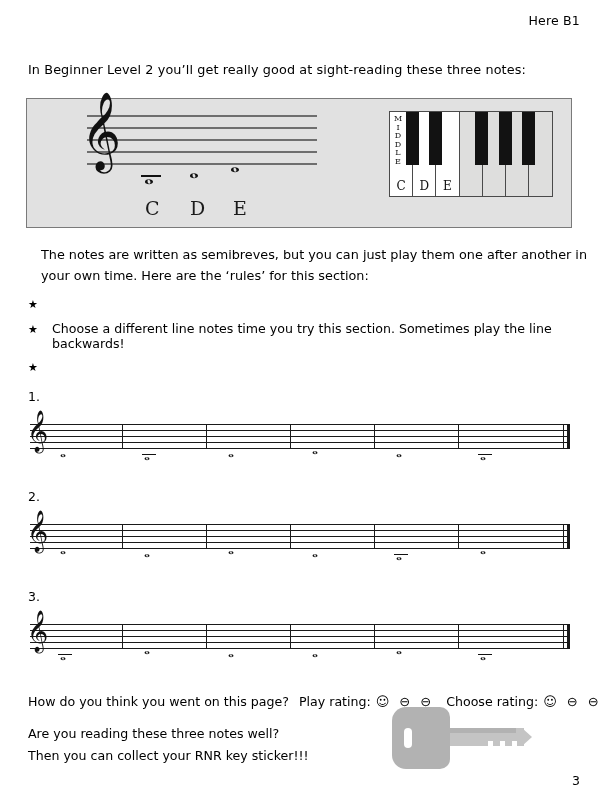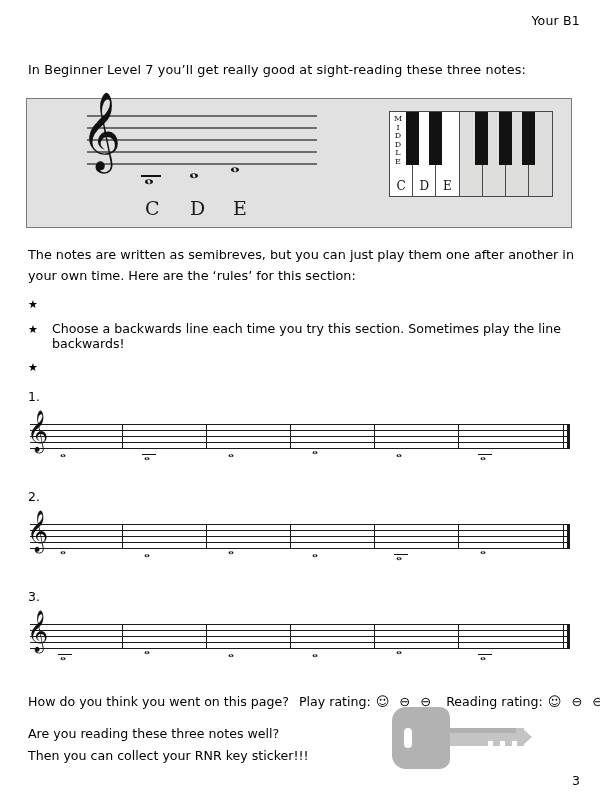--- a/index.html
+++ b/index.html
@@ -344,22 +344,22 @@
     top: 34px;
     width: 5px;
     height: 5px;
   }
 </style>
 </head>
 <body>
 
 <div class="page">
 
-  <div class="level-badge">Your B1</div>
-  <div class="intro-line">In Beginner Level 7 you’ll get really good at sight-reading these three notes:</div>
+  <div class="level-badge">Here B1</div>
+  <div class="intro-line">In Beginner Level 2 you’ll get really good at sight-reading these three notes:</div>
 
   <div class="demo-panel">
 
     <div class="demo-staff">
       <div class="sline l0"></div>
       <div class="sline l1"></div>
       <div class="sline l2"></div>
       <div class="sline l3"></div>
       <div class="sline l4"></div>
       <div class="clef-demo">𝄞</div>
@@ -401,29 +401,29 @@
         <span>M</span>
         <span>I</span>
         <span>D</span>
         <span>D</span>
         <span>L</span>
         <span>E</span>
       </div>
     </div>
   </div>
 
-  <div class="para" style="top:244px;">The notes are written as semibreves, but you can just play them one after another in your own time. Here are the ‘rules’ for this section:</div>
+  <div class="para" style="top:244px;margin-left:13px;">The notes are written as semibreves, but you can just play them one after another in your own time. Here are the ‘rules’ for this section:</div>
 
   <div class="rules-list" style="top:298px;">
     <div class="rule-row">
       <span class="rule-star">★</span>
     </div>
     <div class="rule-row">
       <span class="rule-star">★</span>
-      <span>Choose a backwards line each time you try this section. Sometimes play the line backwards!</span>
+      <span>Choose a different line notes time you try this section. Sometimes play the line backwards!</span>
     </div>
     <div class="rule-row">
       <span class="rule-star">★</span>
     </div>
   </div>
 
   <div class="ex-number" style="top:389px;">1.</div>
   <div class="ex-staff" id="ex-staff-1" style="top:424px;">
       <div class="sline l0"></div>
       <div class="sline l1"></div>
@@ -496,21 +496,21 @@
       <div class="endbar-thin" style="left: 533px;"></div>
       <div class="endbar-thick" style="left: 537px;"></div>
     </div>
 
   <div class="footer-rating">
     <span>How do you think you went on this page?</span>
     <span class="gap-label">Play rating:</span>
     <span class="face">☺</span>
     <span class="face">⊖</span>
     <span class="face">⊖</span>
-    <span class="gap-label">Reading rating:</span>
+    <span class="gap-label">Choose rating:</span>
     <span class="face">☺</span>
     <span class="face">⊖</span>
     <span class="face">⊖</span>
   </div>
 
   <div class="footer-q" style="top:746px;">Then you can collect your RNR key sticker!!!</div>
   <div class="footer-q" style="top:724px;">Are you reading these three notes well?</div>
 
   <div class="key-graphic">
     <div class="key-shaft"></div>

